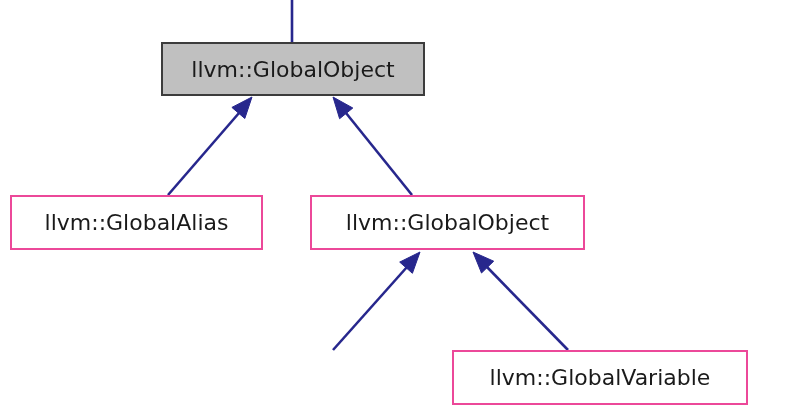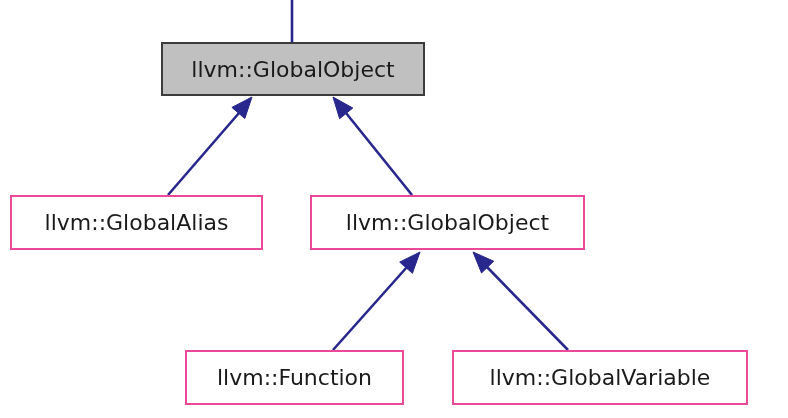--- a/index.html
+++ b/index.html
@@ -89,21 +89,18 @@
   </div>
 
   <div class="node" style="left:10px; top:195px; width:253px; height:55px;">
     <span>llvm::GlobalAlias</span>
   </div>
 
   <div class="node" style="left:310px; top:195px; width:275px; height:55px;">
     <span>llvm::GlobalObject</span>
   </div>
 
-  <div class="node" style="left:185px; top:350px; width:219px; height:55px;">
-    <span>llvm::Function</span>
-  </div>
 
   <div class="node" style="left:452px; top:350px; width:296px; height:55px;">
     <span>llvm::GlobalVariable</span>
   </div>
 
 </div>
 
 </body></html>

